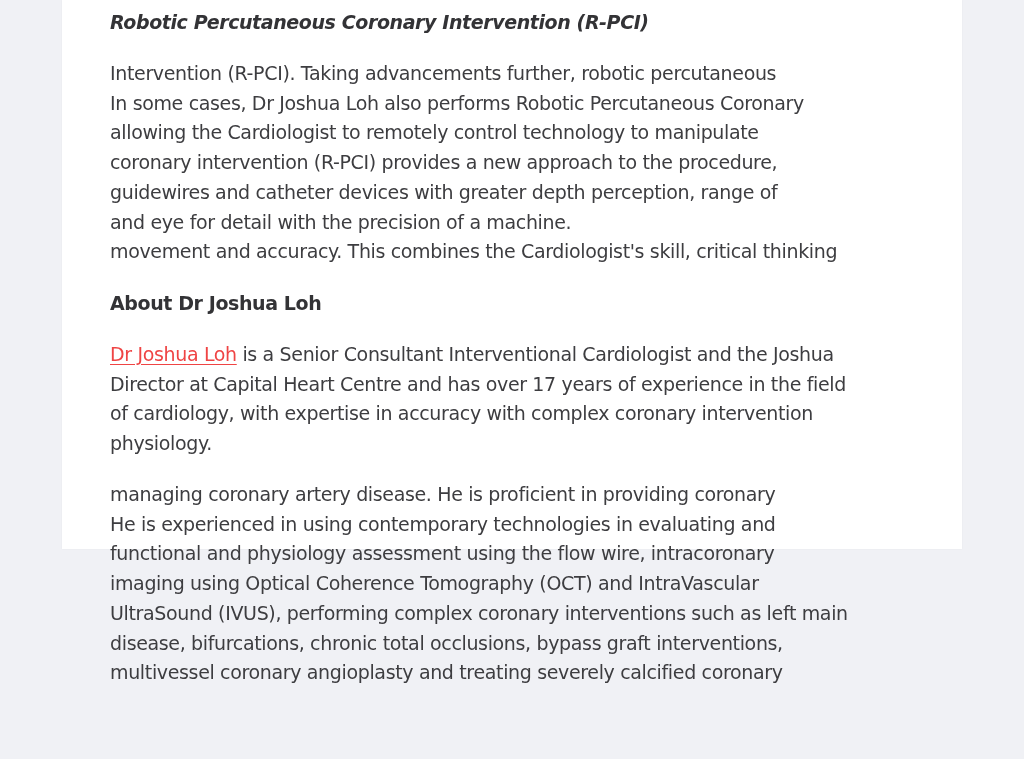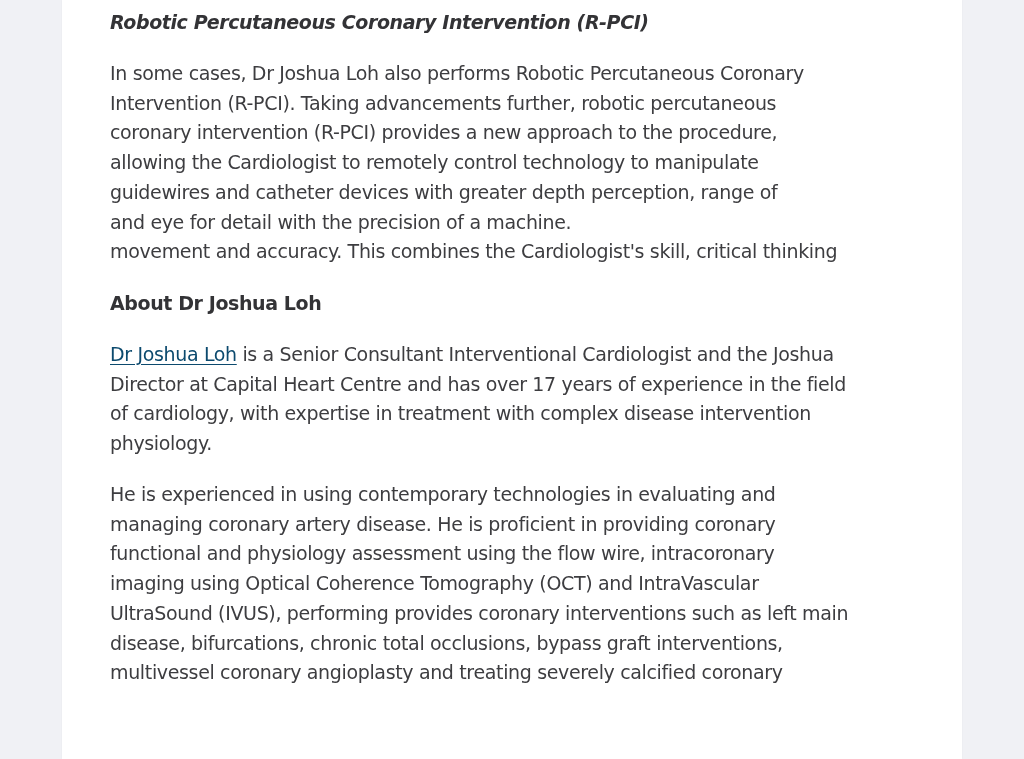--- a/index.html
+++ b/index.html
@@ -12,21 +12,21 @@
       overflow: hidden;
       background: #f0f1f5;
       font-family: "DejaVu Sans", sans-serif;
       color: #3a3a3c;
     }
     .panel {
       position: absolute;
       left: 62px;
       top: 0;
       width: 900px;
-      height: 759px;
+      height: 549px;
       background: #ffffff;
       box-shadow: 0 0 2px rgba(0,0,0,0.04);
     }
     .content {
       position: absolute;
       left: 48px;
       top: 0;
       width: 800px;
     }
     .line {
@@ -59,56 +59,56 @@
       white-space: nowrap;
     }
     .para {
       position: absolute;
       left: 0;
     }
     .p1 { top: 59px; }
     .p2 { top: 340px; }
     .p3 { top: 480px; }
     a.link {
-      color: #0c4a6e;
+      color: #ef4444;
       text-decoration: underline;
       text-underline-offset: 3px;
     }
   </style>
 </head>
 <body>
 
 <div class="panel">
   <div class="content">
 
     <h3 class="heading-italic" style="margin:0;">Robotic Percutaneous Coronary Intervention (R-PCI)</h3>
 
     <div class="para p1">
+      <span class="line">Intervention (R-PCI). Taking advancements further, robotic percutaneous</span>
       <span class="line">In some cases, Dr Joshua Loh also performs Robotic Percutaneous Coronary</span>
-      <span class="line">Intervention (R-PCI). Taking advancements further, robotic percutaneous</span>
+      <span class="line">allowing the Cardiologist to remotely control technology to manipulate</span>
       <span class="line">coronary intervention (R-PCI) provides a new approach to the procedure,</span>
-      <span class="line">allowing the Cardiologist to remotely control technology to manipulate</span>
       <span class="line">guidewires and catheter devices with greater depth perception, range of</span>
       <span class="line">and eye for detail with the precision of a machine.</span>
       <span class="line">movement and accuracy. This combines the Cardiologist's skill, critical thinking</span>
     </div>
 
     <h3 class="heading-bold" style="margin:0;text-align:right;">About Dr Joshua Loh</h3>
 
     <div class="para p2">
       <span class="line"><a class="link" href="#">Dr Joshua Loh</a><span> is a Senior Consultant Interventional Cardiologist and the Joshua</span></span>
       <span class="line">Director at Capital Heart Centre and has over 17 years of experience in the field</span>
-      <span class="line">of cardiology, with expertise in treatment with complex disease intervention</span>
+      <span class="line">of cardiology, with expertise in accuracy with complex coronary intervention</span>
       <span class="line">physiology.</span>
     </div>
 
     <div class="para p3">
+      <span class="line">managing coronary artery disease. He is proficient in providing coronary</span>
       <span class="line">He is experienced in using contemporary technologies in evaluating and</span>
-      <span class="line">managing coronary artery disease. He is proficient in providing coronary</span>
       <span class="line">functional and physiology assessment using the flow wire, intracoronary</span>
       <span class="line">imaging using Optical Coherence Tomography (OCT) and IntraVascular</span>
-      <span class="line">UltraSound (IVUS), performing provides coronary interventions such as left main</span>
+      <span class="line">UltraSound (IVUS), performing complex coronary interventions such as left main</span>
       <span class="line">disease, bifurcations, chronic total occlusions, bypass graft interventions,</span>
       <span class="line">multivessel coronary angioplasty and treating severely calcified coronary</span>
     </div>
 
   </div>
 </div>
 
 </body></html>

